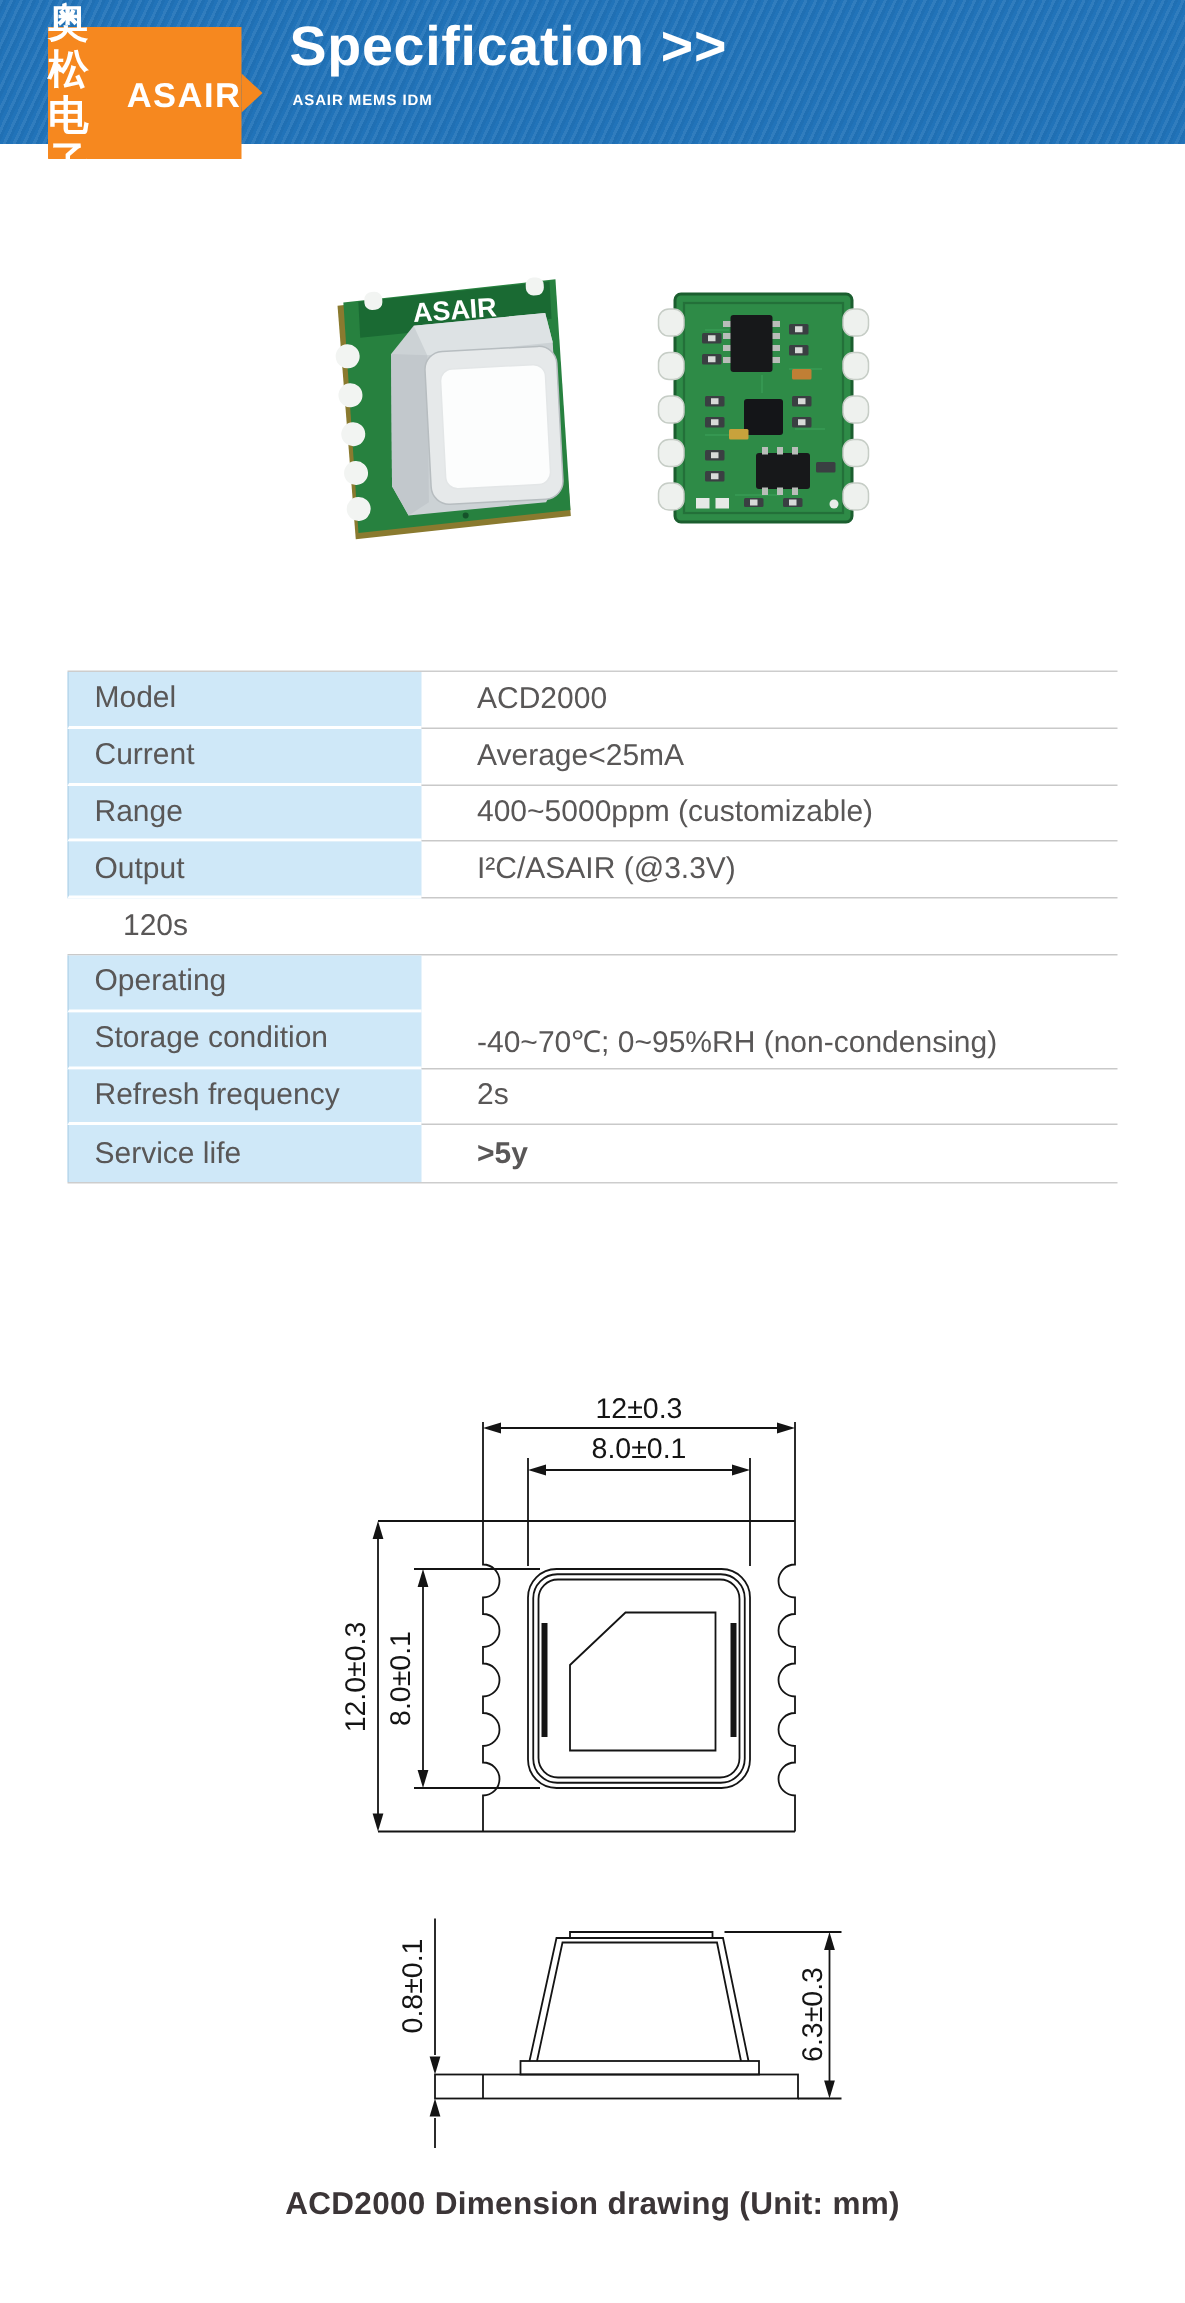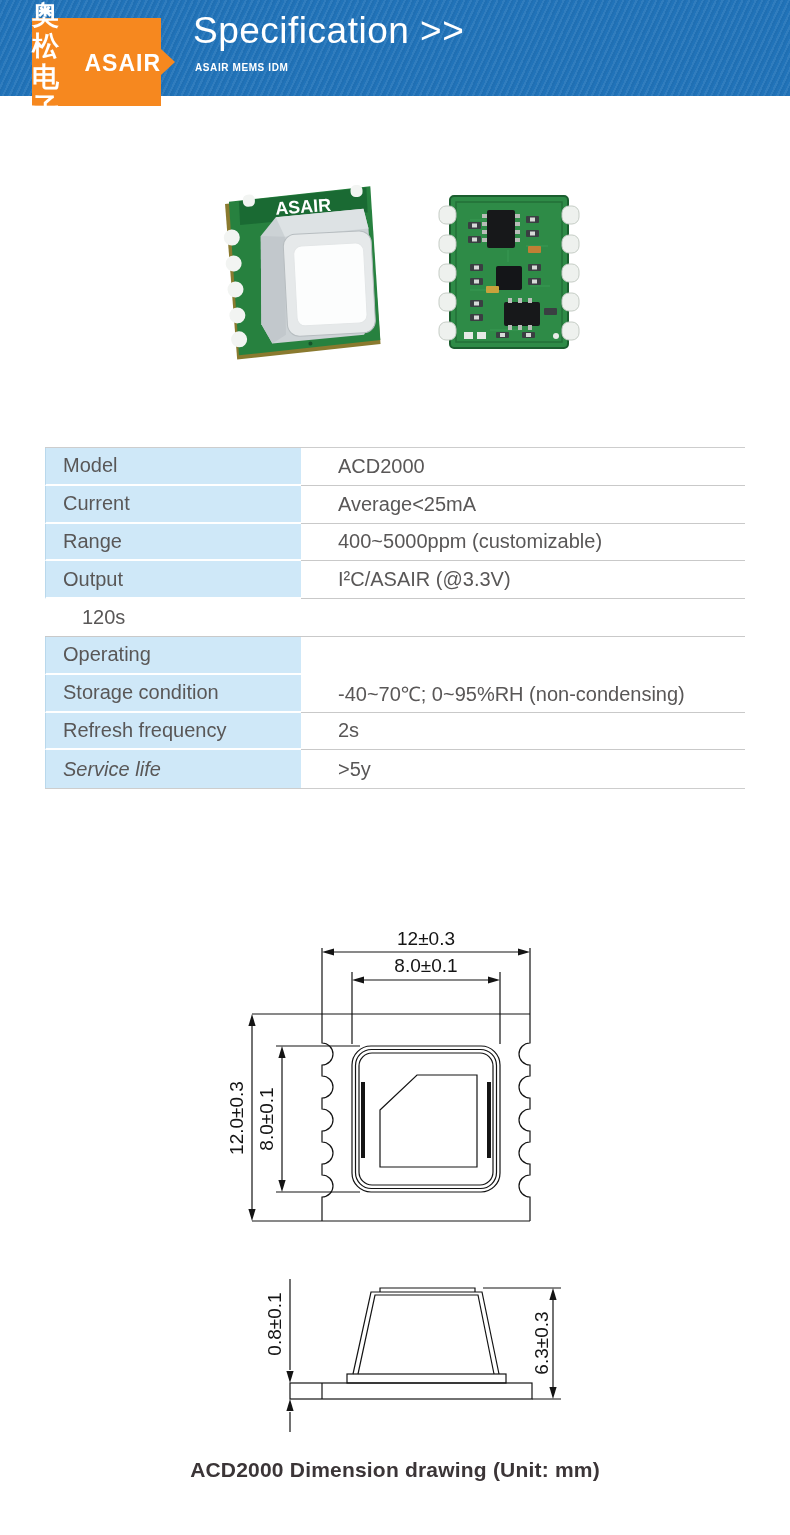--- a/index.html
+++ b/index.html
@@ -22,49 +22,49 @@
   }
   .logo-box:after{
     content:"";position:absolute;right:-14px;top:50%;margin-top:-13px;
     border-left:14px solid var(--logo-orange,#f6881f);
     border-top:13px solid transparent;border-bottom:13px solid transparent;
   }
   .logo-cn{font-size:27px;font-weight:bold;letter-spacing:1px;line-height:1.15;}
   .logo-en{font-size:23px;font-weight:bold;letter-spacing:1px;margin-top:2px;}
   .banner-title{
     position:absolute;left:193px;top:10px;color:#fff;
-    font-size:37px;font-weight:normal;letter-spacing:0.5px;
+    font-size:37px;font-weight:bold;letter-spacing:0.5px;
   }
   .banner-sub{
     position:absolute;left:195px;top:62px;color:#fff;
     font-size:10px;font-weight:bold;letter-spacing:0.6px;
   }
   
   .photo{position:absolute;}
   
   .spec-table{
     position:absolute;left:45px;top:447px;width:700px;
     border-top:1px solid #cdcdcd;border-bottom:1px solid #cdcdcd;
     font-size:20px;color:#595757;
   }
   .spec-row{display:flex;height:37.8px;align-items:center;}
   .spec-label{
-    width:256px;height:100%;box-sizing:border-box;
+    width:236px;height:100%;box-sizing:border-box;
     background:var(--label-bg,#cfe8f8);
     border-bottom:2px solid #ffffff;border-left:1px solid #b9d8ec;
     display:flex;align-items:center;padding-left:17px;flex:none;
   }
-  .spec-row:last-child .spec-label{border-bottom:none;font-style:italic;}
+  .spec-row:last-child .spec-label{border-bottom:none;}
   .spec-value{
     flex:1;height:100%;box-sizing:border-box;
     border-bottom:1px solid #c9c9c9;
     display:flex;align-items:center;padding-left:37px;
     white-space:nowrap;
   }
-  .spec-row:last-child .spec-value{border-bottom:none;}
+  .spec-row:last-child .spec-value{border-bottom:none;font-weight:bold;}
   
   .dim-svg{position:absolute;left:215px;top:910px;}
   .dim-svg text{font-family:"Liberation Sans",sans-serif;font-size:19px;fill:#141414;}
   .caption{
     position:absolute;left:0;top:1458px;width:790px;text-align:center;
     font-size:21px;font-weight:600;color:#3b3537;letter-spacing:0.2px;
   }
 </style>
 </head>
 <body style="--banner-blue: #2173b9; --logo-orange: #f6881f; --label-bg: #cfe8f8;">

